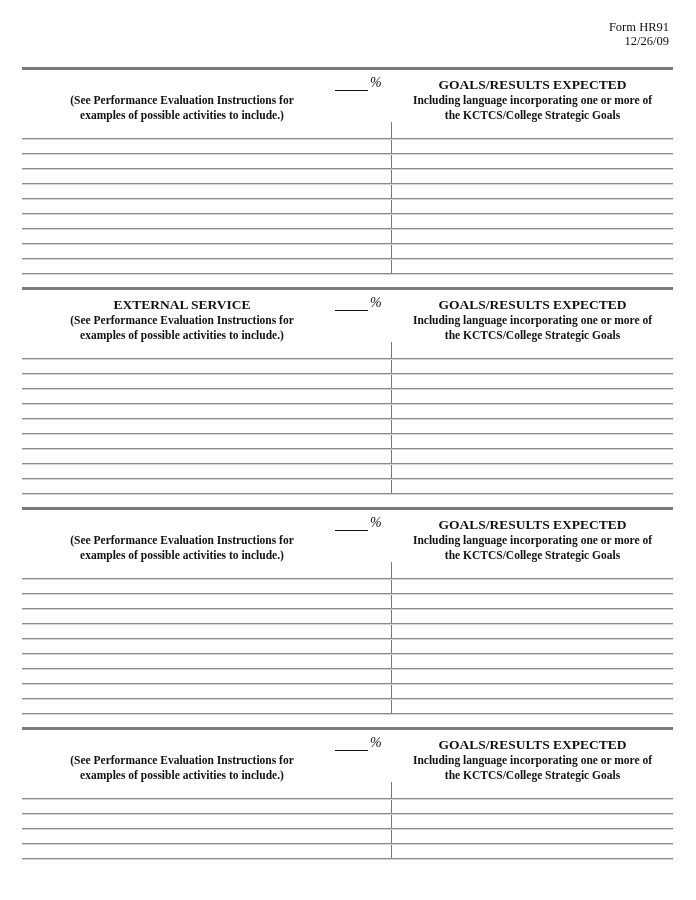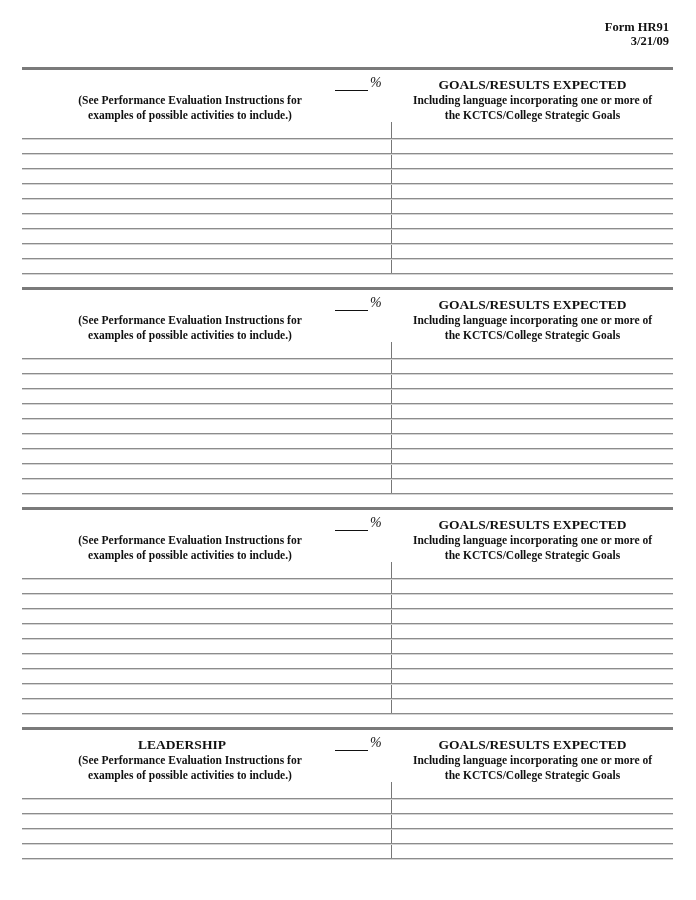--- a/index.html
+++ b/index.html
@@ -1,45 +1,45 @@
 <!DOCTYPE html>
 <html><head>
 <meta charset="utf-8">
 <style>
   html, body { margin: 0; padding: 0; background: #ffffff; }
   body { width: 696px; height: 900px; position: relative; overflow: hidden;
          font-family: "Liberation Serif", serif; color: #111; }
   .form-id { position: absolute; right: 27px; top: 20px; text-align: right;
-             font-weight: bold; font-size: 12.5px; line-height: 14px; }
+             font-weight: normal; font-size: 12.5px; line-height: 14px; }
   .section { position: absolute; left: 22px; width: 651px; height: 220px; }
   .thick-bar { position: absolute; left: 0; top: 0; width: 651px; height: 3px; background: #7a7a7a; }
   .cat-title { position: absolute; left: 0; width: 320px; top: 10px; text-align: center;
                font-weight: bold; font-size: 13.5px; line-height: 16px; }
-  .cat-sub { position: absolute; left: 8px; width: 320px; top: 26px; text-align: center;
+  .cat-sub { position: absolute; left: 0; width: 320px; top: 26px; text-align: center;
              font-weight: bold; font-size: 11.5px; line-height: 14.5px; }
   .pct { position: absolute; left: 313px; top: 8px; width: 52px; height: 18px; }
   .pct-blank { position: absolute; left: 0; top: 15px; width: 33px; height: 1px; background: #111; }
   .pct-sign { position: absolute; left: 35px; top: 0; font-style: italic; font-size: 14px; }
   .goal-title { position: absolute; left: 370px; width: 281px; top: 10px; text-align: center;
                 font-weight: bold; font-size: 13.5px; line-height: 16px; }
   .goal-sub { position: absolute; left: 370px; width: 281px; top: 26px; text-align: center;
               font-weight: bold; font-size: 11.5px; line-height: 14.5px; }
   .vline { position: absolute; left: 369px; width: 1px; background: #777; top: 55px; }
   .row-line { position: absolute; left: 0; width: 651px; height: 1px; background: #8c8c8c;
               border-bottom: 1px solid #d4d4d4; }
   .cell-left, .cell-right { position: absolute; height: 13px; }
   .cell-left { left: 0; width: 368px; }
   .cell-right { left: 371px; width: 280px; }
 </style>
 </head>
 <body>
 
 <div class="form-id">
   <div>Form HR91</div>
-  <div>3/21/09</div>
+  <div>12/26/09</div>
 </div>
 
 <div id="sections-root">
     <div class="section" style="top: 67px;">
       <div class="thick-bar"></div>
       <div class="cat-sub">
         <div>(See Performance Evaluation Instructions for</div>
         <div>examples of possible activities to include.)</div>
       </div>
       <div class="pct">
@@ -76,20 +76,21 @@
       <div class="row-line" style="top:176px"></div>
       <div class="cell-left" style="top:177px"></div>
       <div class="cell-right" style="top:177px"></div>
       <div class="row-line" style="top:191px"></div>
       <div class="cell-left" style="top:192px"></div>
       <div class="cell-right" style="top:192px"></div>
       <div class="row-line" style="top:206px"></div>
     </div>
     <div class="section" style="top: 287px;">
       <div class="thick-bar"></div>
+      <div class="cat-title">EXTERNAL SERVICE</div>
       <div class="cat-sub">
         <div>(See Performance Evaluation Instructions for</div>
         <div>examples of possible activities to include.)</div>
       </div>
       <div class="pct">
         <div class="pct-blank"></div>
         <span class="pct-sign">%</span>
       </div>
       <div class="goal-title">GOALS/RESULTS EXPECTED</div>
       <div class="goal-sub">
@@ -166,21 +167,20 @@
       <div class="row-line" style="top:176px"></div>
       <div class="cell-left" style="top:177px"></div>
       <div class="cell-right" style="top:177px"></div>
       <div class="row-line" style="top:191px"></div>
       <div class="cell-left" style="top:192px"></div>
       <div class="cell-right" style="top:192px"></div>
       <div class="row-line" style="top:206px"></div>
     </div>
     <div class="section" style="top: 727px;">
       <div class="thick-bar"></div>
-      <div class="cat-title">LEADERSHIP</div>
       <div class="cat-sub">
         <div>(See Performance Evaluation Instructions for</div>
         <div>examples of possible activities to include.)</div>
       </div>
       <div class="pct">
         <div class="pct-blank"></div>
         <span class="pct-sign">%</span>
       </div>
       <div class="goal-title">GOALS/RESULTS EXPECTED</div>
       <div class="goal-sub">

